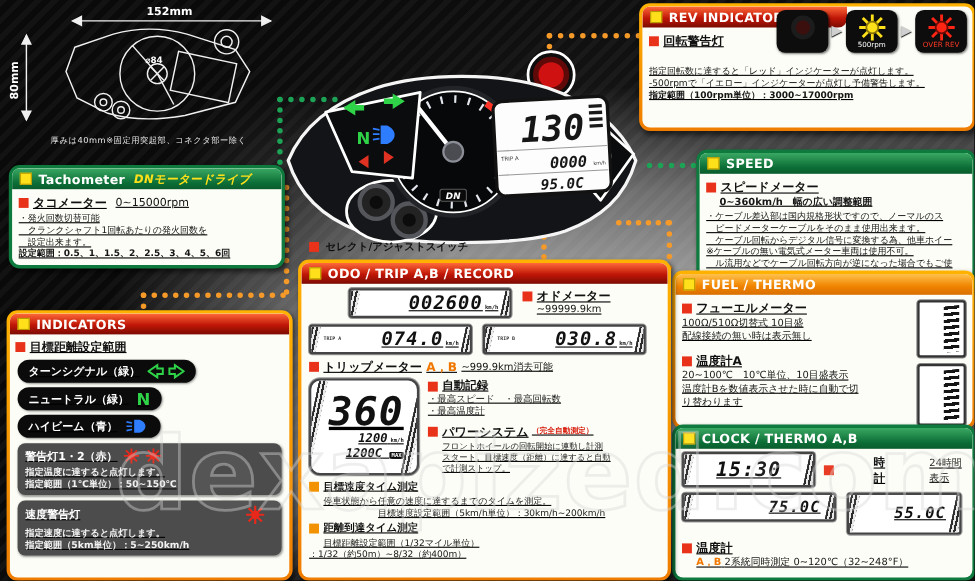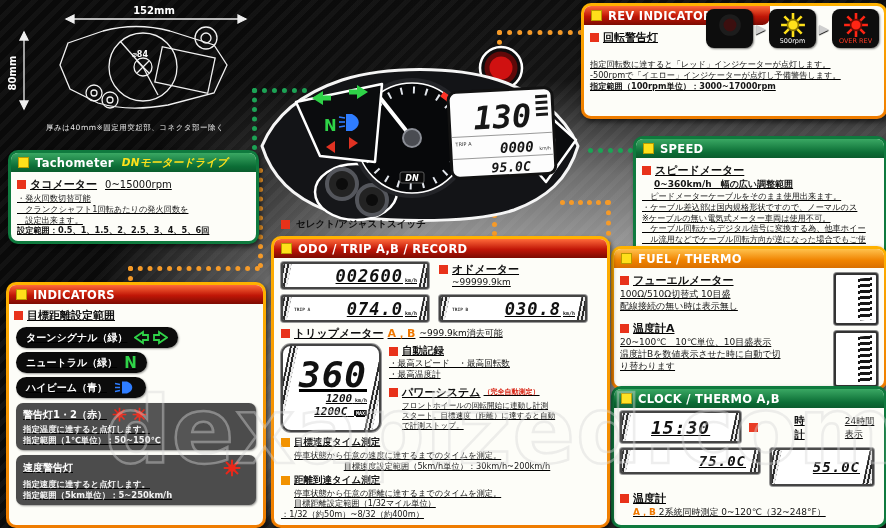--- a/index.html
+++ b/index.html
@@ -263,24 +263,24 @@
       <div class="hd hd-green">
         <span class="sq sq-yellow"></span>
         <span>SPEED</span>
       </div>
       <div class="body">
         <div class="jtitle">
           <span class="sq sq-red"></span>
           <span>スピードメーター</span>
         </div>
         <div class="line line-bold" style="padding-left:12px;font-size:9px;">0~360km/h　幅の広い調整範囲</div>
+        <div class="line">・ケーブル差込部は国内規格形状ですので、ノーマルのス</div>
         <div class="line">　ピードメーターケーブルをそのまま使用出来ます。</div>
-        <div class="line">・ケーブル差込部は国内規格形状ですので、ノーマルのス</div>
+        <div class="line">　ケーブル回転からデジタル信号に変換する為、他車ホイー</div>
         <div class="line">※ケーブルの無い電気式メーター車両は使用不可。</div>
-        <div class="line">　ケーブル回転からデジタル信号に変換する為、他車ホイー</div>
         <div class="line">　ル流用などでケーブル回転方向が逆になった場合でもご使</div>
         <div class="line">　用頂けます。</div>
       </div>
     </div>
   </div>
 
   <div class="panel pb-orange" style="left:611px;top:246px;width:270px;height:138px;">
     <div class="panel-in">
       <div class="hd hd-orange">
         <span class="sq sq-yellow"></span>
@@ -431,21 +431,21 @@
     </div>
   </div>
 
   <div class="panel pb-orange" style="left:271px;top:236px;width:333px;height:286px;">
     <div class="panel-in">
       <div class="hd hd-red">
         <span class="sq sq-yellow"></span>
         <span>ODO / TRIP A,B / RECORD</span>
       </div>
       <div class="body" style="padding:4px 7px;">
-        <div style="display:flex;align-items:center;gap:10px;">
+        <div style="display:flex;align-items:center;gap:10px;margin-left:36px;">
           <div class="lcd" style="width:148px;height:27px;">
             <span class="lcd-val">002600</span>
             <span class="lcd-unit">km/h</span>
           </div>
           <div>
             <div class="jtitle" style="margin:0;">
               <span class="sq sq-red"></span>
               <span>オドメーター</span>
             </div>
             <div class="line" style="padding-left:13px;font-size:9px;">~99999.9km</div>
@@ -496,21 +496,20 @@
         <div class="jtitle" style="margin-top:4px;font-size:9.5px;">
           <span class="sq sq-orange"></span>
           <span>目標速度タイム測定</span>
         </div>
         <div class="line" style="padding-left:13px;">停車状態から任意の速度に達するまでのタイムを測定。</div>
         <div class="line" style="padding-left:13px;text-align:center;">目標速度設定範囲（5km/h単位）：30km/h~200km/h</div>
         <div class="jtitle" style="margin-top:2px;font-size:9.5px;">
           <span class="sq sq-orange"></span>
           <span>距離到達タイム測定</span>
         </div>
-        <div class="line" style="padding-left:13px;">停車状態から任意の距離に達するまでのタイムを測定。</div>
         <div class="line" style="padding-left:13px;">目標距離設定範囲（1/32マイル単位）</div>
         <div class="line">：1/32（約50m）~8/32（約400m）</div>
       </div>
     </div>
   </div>
 
   <div id="watermark">dexapized.com</div>
 </div>
 
 </body></html>

